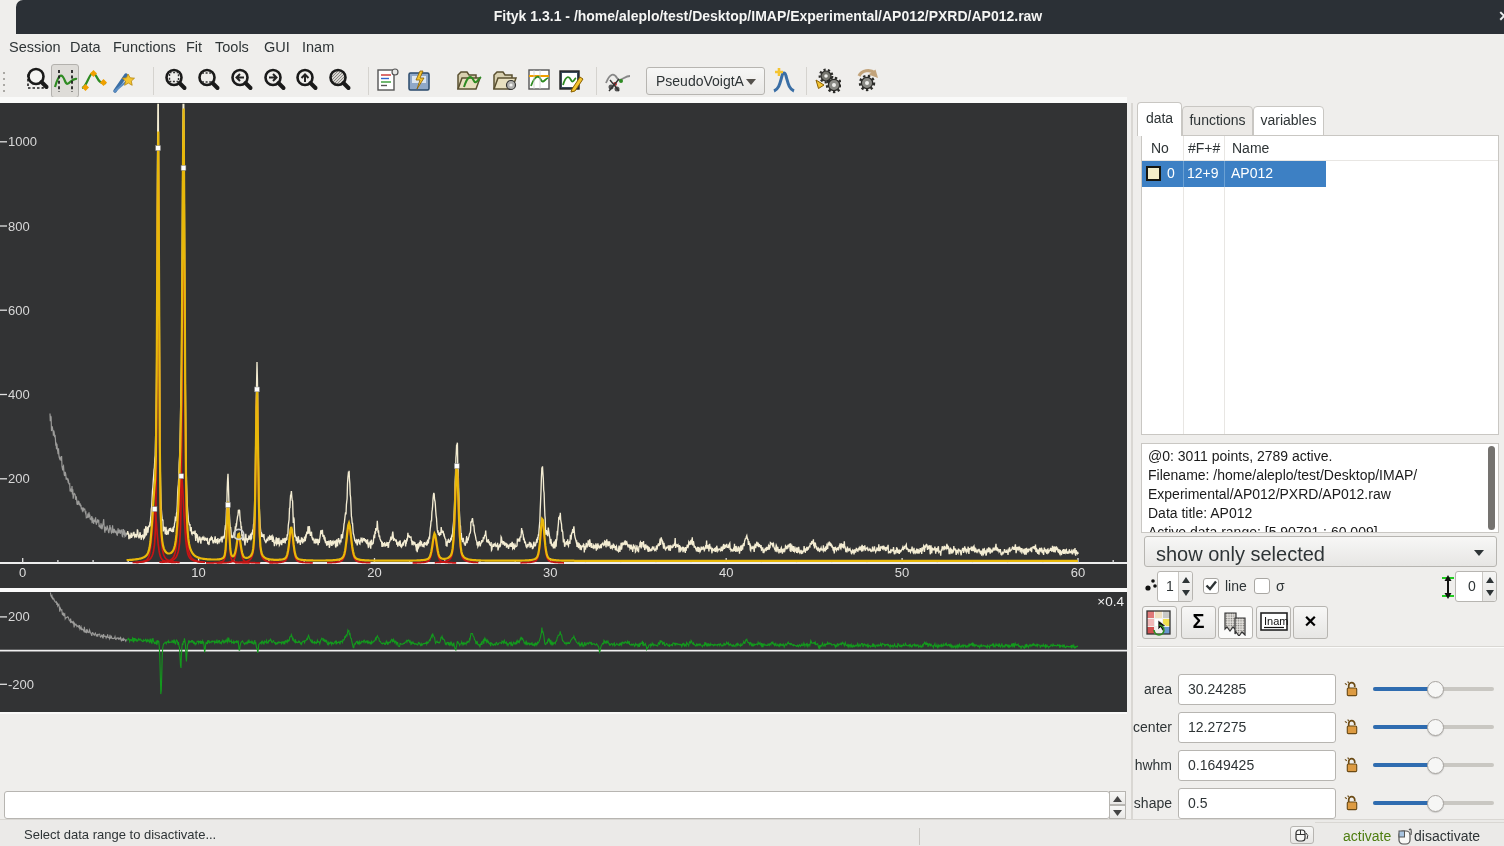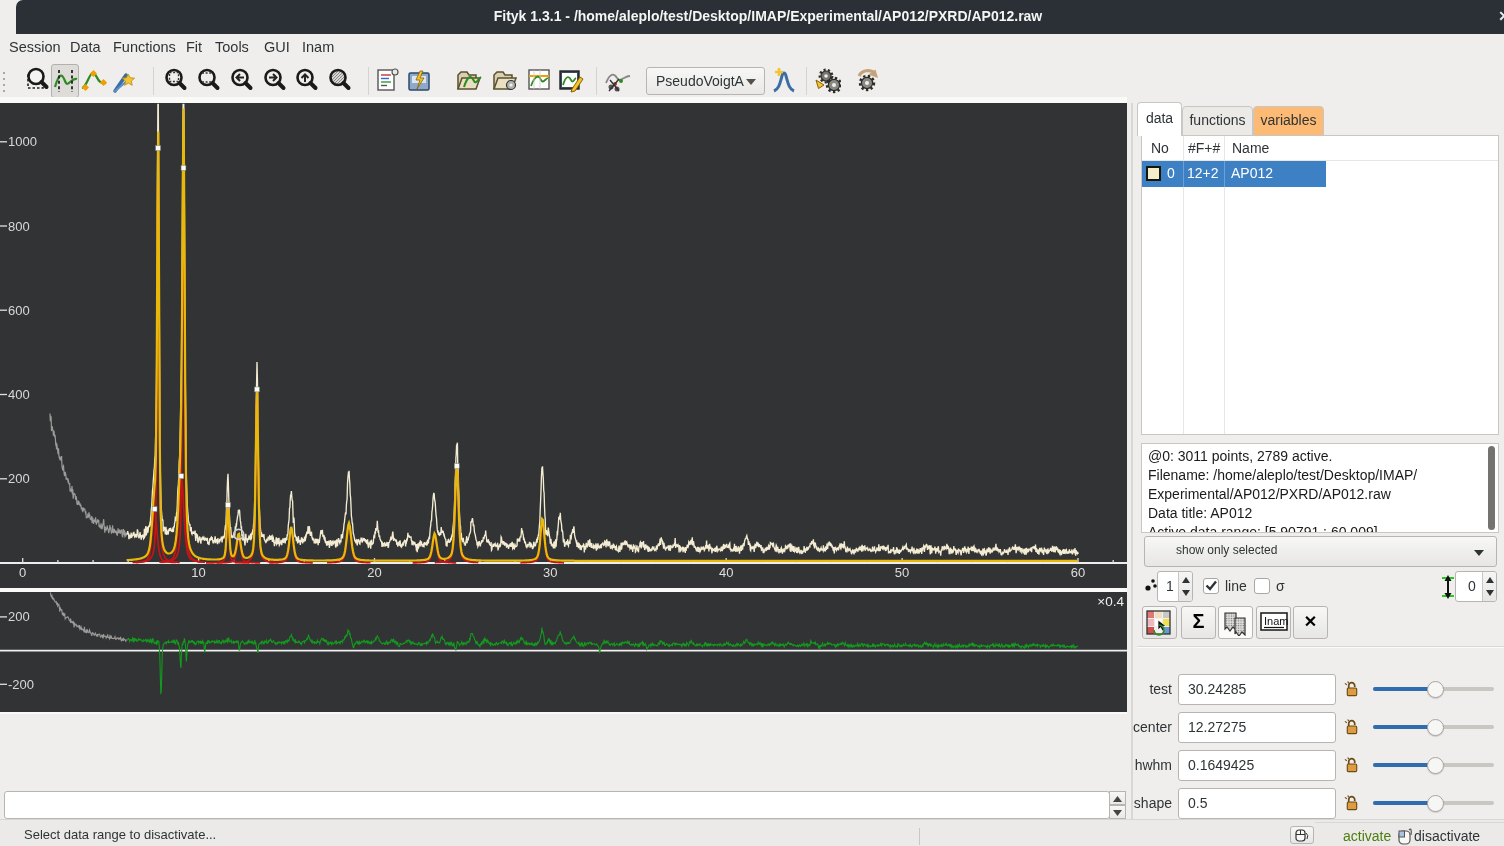--- a/index.html
+++ b/index.html
@@ -39,32 +39,32 @@
 .inspin svg { display:block; margin:4px auto 0; }
 
 #statusbar { position:absolute; top:819px; left:0; width:1504px; height:27px; background:#ebeae8; border-top:1px solid #d9d7d3; }
 #statustext { position:absolute; top:7px; left:24px; font-size:13px; color:#2e3436; }
 #statusdiv { position:absolute; top:8px; left:919px; width:1px; height:17px; background:#c9c7c3; }
 
 #splitter { position:absolute; top:103px; left:1131px; width:2px; height:716px; background:#d9d7d3; }
 .tab { position:absolute; font-size:14px; color:#2e3436; text-align:center; }
 #tab-data { left:1137px; top:102px; width:45px; height:34px; background:#ffffff; border:1px solid #c9c7c3; border-bottom:none; border-radius:4px 4px 0 0; padding-top:7px; z-index:3; }
 #tab-functions { left:1182px; top:106px; width:71px; height:30px; background:#eceae7; border:1px solid #c9c7c3; border-radius:4px 4px 0 0; padding-top:5px; }
-#tab-variables { left:1253px; top:106px; width:71px; height:30px; background:#fdba74; border:1px solid #c9c7c3; border-radius:4px 4px 0 0; padding-top:5px; }
+#tab-variables { left:1253px; top:106px; width:71px; height:30px; background:#ffffff; border:1px solid #c9c7c3; border-radius:4px 4px 0 0; padding-top:5px; }
 #dlist { position:absolute; left:1141px; top:135px; width:358px; height:300px; background:#ffffff; border:1px solid #c9c7c3; z-index:2; }
 .hcell { position:absolute; top:4px; font-size:14px; color:#2e3436; }
 #drow { position:absolute; left:0px; top:25px; width:184px; height:26px; background:#3d80c4; }
 #drow .cell { position:absolute; top:4px; color:#ffffff; font-size:14px; }
 #dswatch { position:absolute; left:4px; top:5px; width:15px; height:15px; background:#f3edc9; border:2px solid #16160f; }
 .vline { position:absolute; top:0; width:1px; height:100%; background:#e8e6e3; }
 #infobox { position:absolute; left:1141px; top:443px; width:358px; height:90px; background:#ffffff; border:1px solid #c9c7c3; overflow:hidden; }
 #infobox .itext { position:absolute; left:6px; top:3px; font-size:14px; line-height:19px; color:#1a1a1a; width:330px;  }
 #iscroll { position:absolute; right:3px; top:2px; width:7px; height:84px; background:#757370; border-radius:3.5px; }
 #showsel { position:absolute; left:1144px; top:536px; width:353px; height:31px; background:linear-gradient(#f7f7f6,#e7e6e4); border:1px solid #b7b5b1; border-radius:3px; }
-#showsel span { position:absolute; left:11px; top:6px; font-size:12px; color:#2e3436;margin-left:20px; }
+#showsel span { position:absolute; left:11px; top:6px; font-size:20px; color:#2e3436; }
 #showsel .arr { position:absolute; right:12px; top:13px; width:0; height:0; border-left:5px solid transparent; border-right:5px solid transparent; border-top:6px solid #2e3436; }
 
 .spinbox { position:absolute; height:31px; background:#ffffff; border:1px solid #b7b5b1; border-radius:3px; }
 .spinbtns { position:absolute; top:0; right:0; width:14px; height:100%; background:linear-gradient(#f5f5f4,#e7e6e4); border-left:1px solid #c9c7c3; border-radius:0 3px 3px 0; }
 .spinbtns .up, .spinbtns .dn { position:absolute; left:3px; width:0; height:0; border-left:4px solid transparent; border-right:4px solid transparent; }
 .spinbtns .up { top:5px; border-bottom:6px solid #2e3436; }
 .spinbtns .dn { bottom:5px; border-top:6px solid #2e3436; }
 .spinval { position:absolute; top:6px; font-size:14px; color:#2e3436; }
 .cbox { position:absolute; width:16px; height:16px; background:#ffffff; border:1px solid #a9a7a3; border-radius:3px; }
 .clabel { position:absolute; font-size:14px; color:#2e3436; }
@@ -369,21 +369,21 @@
   <div id="dlist">
     <span class="hcell" style="left:9px">No</span>
     <span class="hcell" style="left:46px">#F+#</span>
     <span class="hcell" style="left:90px">Name</span>
     <div class="vline" style="left:41px"></div>
     <div class="vline" style="left:82px"></div>
     <div style="position:absolute; top:24px; left:0; width:100%; height:1px; background:#e8e6e3"></div>
     <div id="drow">
       <div id="dswatch"></div>
       <span class="cell" style="left:25px">0</span>
-      <span class="cell" style="left:45px">12+2</span>
+      <span class="cell" style="left:45px">12+9</span>
       <span class="cell" style="left:89px">AP012</span>
       <div style="position:absolute; left:41px; top:0; width:1px; height:100%; background:#6ba1d4"></div>
       <div style="position:absolute; left:82px; top:0; width:1px; height:100%; background:#6ba1d4"></div>
     </div>
   </div>
   <div id="infobox">
     <div class="itext">@0: 3011 points, 2789 active.<br>Filename: /home/aleplo/test/Desktop/IMAP/<br>Experimental/AP012/PXRD/AP012.raw<br>Data title: AP012<br>Active data range: [5.90791 : 60.009]</div>
     <div id="iscroll"></div>
   </div>
   <div id="showsel">
@@ -457,21 +457,21 @@
   <div class="sbtn" style="left:1256px">
       <svg width="28" height="22" style="position:absolute;left:3px;top:5px" viewBox="0 0 28 22">
 <rect x="1" y="1" width="26" height="17" fill="#fff" stroke="#222" stroke-width="1.6"></rect>
 <text x="4" y="13" font-size="11" font-family="Liberation Sans" fill="#111">Inam</text>
 <line x1="4" y1="15.5" x2="24" y2="15.5" stroke="#111" stroke-width="1.2"></line>
 </svg>
     </div>
   <div class="sbtn" style="left:1293px; font-size:16px; font-weight:bold; text-align:center; padding-top:5px;">✕</div>
   <div id="sep2"></div>
 
-  <span class="flabel" style="top:681px">test</span>
+  <span class="flabel" style="top:681px">area</span>
   <div class="finput" style="top:674px">30.24285</div>
   <span class="flabel" style="top:719px">center</span>
   <div class="finput" style="top:712px">12.27275</div>
   <span class="flabel" style="top:757px">hwhm</span>
   <div class="finput" style="top:750px">0.1649425</div>
   <span class="flabel" style="top:795px">shape</span>
   <div class="finput" style="top:788px">0.5</div>
   <svg class="flock" style="top:681px" width="17" height="17" viewBox="0 0 17 17">
 <path d="M5 8 L5 5 A 3.2 3.2 0 0 1 11.4 5 L11.4 6.5" fill="none" stroke="#6b4a14" stroke-width="1.8"></path>
 <rect x="3.5" y="7.5" width="10" height="8" rx="1.2" fill="#dd9b42" stroke="#6b4a14" stroke-width="1.2"></rect>

